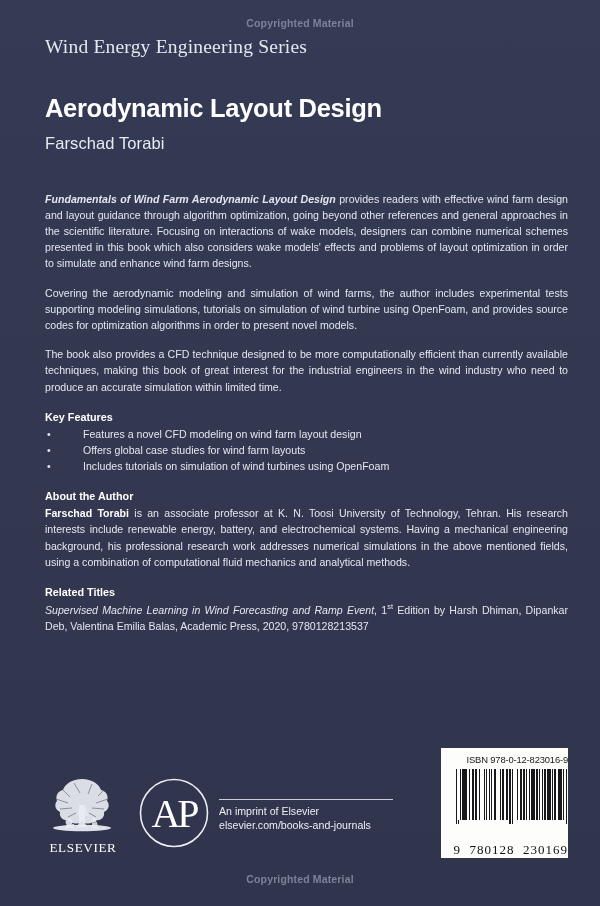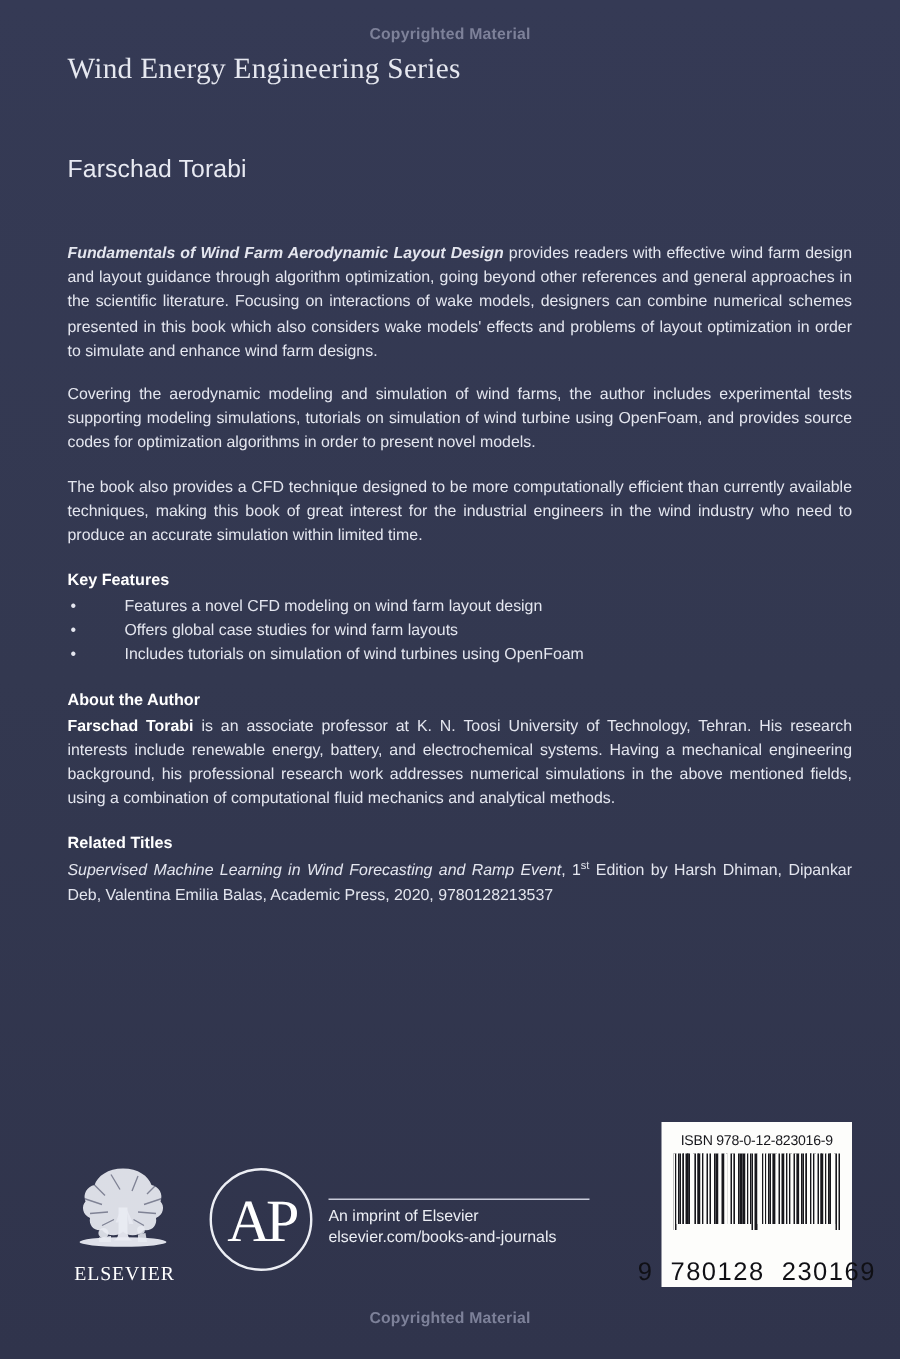--- a/index.html
+++ b/index.html
@@ -177,59 +177,60 @@
     position: absolute;
     left: 441px;
     top: 6px;
     width: 127px;
     height: 110px;
     background: #fdfdfb;
     padding: 0;
     box-sizing: border-box;
     display: flex;
     flex-direction: column;
-    align-items: center;
+    align-items: flex-end;
   }
   .isbn-text {
     font-size: 9.4px;
     color: #17171c;
     letter-spacing: -0.15px;
     margin-top: 6px;
     font-family: "Liberation Sans", sans-serif;
   }
   .bars {
     margin-top: 4px;
     width: 112px;
     height: 68px;
     display: flex;
     align-items: flex-start;
   }
   .bars span { display: block; height: 100%; }
   .ean-digits {
-    font-size: 17px;
+    font-size: 13px;
     color: #101015;
     letter-spacing: 1px;
     margin-top: 18px;
-    font-family: Liberation Sans, sans-serif;
+    font-family: Liberation Serif, serif;
     white-space: pre;
   }
 </style>
 </head>
 <body>
 
 <div class="page">
 
   <div class="copyright-strip copyright-top">Copyrighted Material</div>
 
   <div class="content">
 
     <div class="series">Wind Energy Engineering Series</div>
 
     <h1 class="book-title">
       <br>
+      <span>Aerodynamic Layout Design</span>
     </h1>
 
     <div class="author">Farschad Torabi</div>
 
     <div class="blurb">
       <p class="para"><i>Fundamentals of Wind Farm Aerodynamic Layout Design</i><span> provides readers with effective wind farm design and layout guidance through algorithm optimization, going beyond other references and general approaches in the scientific literature. Focusing on interactions of wake models, designers can combine numerical schemes presented in this book which also considers wake models' effects and problems of layout optimization in order to simulate and enhance wind farm designs.</span></p>
       <p class="para">Covering the aerodynamic modeling and simulation of wind farms, the author includes experimental tests supporting modeling simulations, tutorials on simulation of wind turbine using OpenFoam, and provides source codes for optimization algorithms in order to present novel models.</p>
       <p class="para">The book also provides a CFD technique designed to be more computationally efficient than currently available techniques, making this book of great interest for the industrial engineers in the wind industry who need to produce an accurate simulation within limited time.</p>
     </div>
 

